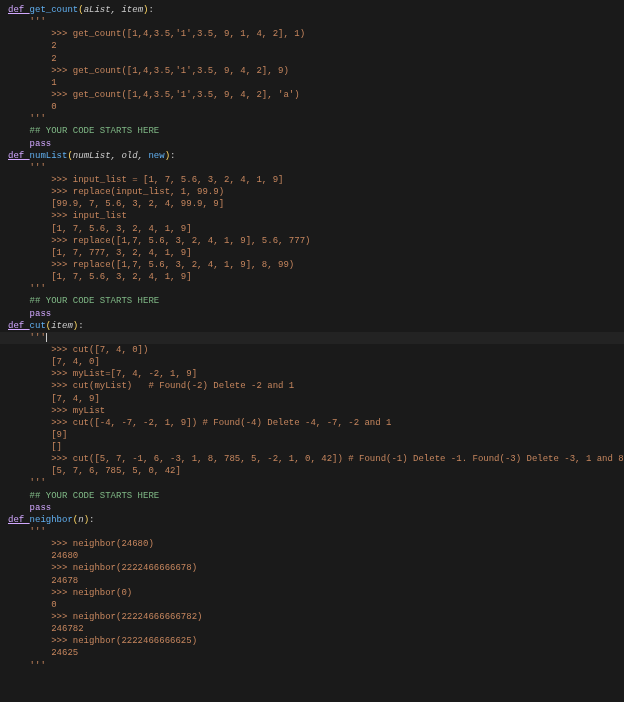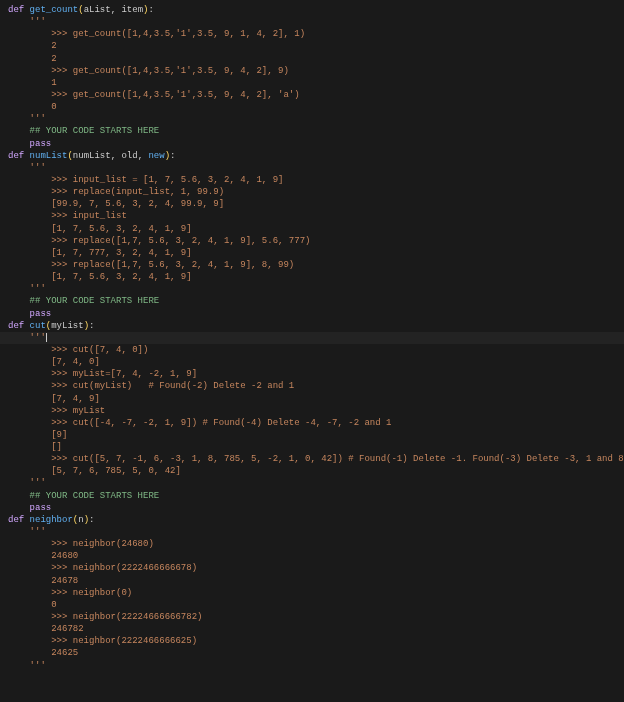--- a/index.html
+++ b/index.html
@@ -12,24 +12,24 @@
     color: #cccccc;
     width: 624px;
     height: 702px;
     overflow: hidden;
     box-sizing: border-box;
   }
   .line {
     white-space: pre;
     padding-left: 8px;
   }
-  .k-def { color: #d2a8ff; }
+  .k-def { color: #d2a8ff; text-decoration: underline; }
   .k-pass { color: #d2a8ff; }
   .fn { color: #61afef; }
-  .param { color: #cccccc; }
+  .param { color: #cccccc; font-style: italic; }
   .paren { color: #ffd866; }
   .colon { color: #cccccc; }
   .cmt { color: #7fb785; }
   .doc { color: #c6865e; }
   .kw-new { color: #61afef; margin-top: 12px; }
   .cursor { display:inline-block; width:1px; height:9px; background:#ccc; vertical-align:middle; }
   .cur-line { background-color: #232323; }
 </style>
 </head>
 <body>
@@ -61,21 +61,21 @@
 <div class="line doc">        &gt;&gt;&gt; replace([1,7, 5.6, 3, 2, 4, 1, 9], 5.6, 777)</div>
 <div class="line doc">        [1, 7, 777, 3, 2, 4, 1, 9]</div>
 <div class="line doc">        &gt;&gt;&gt; replace([1,7, 5.6, 3, 2, 4, 1, 9], 8, 99)</div>
 <div class="line doc">        [1, 7, 5.6, 3, 2, 4, 1, 9]</div>
 <div class="line doc">    '''</div>
 <div class="line cmt">    ## YOUR CODE STARTS HERE</div>
 <div class="line">    <span class="k-pass">pass</span></div>
 <div class="line"></div>
 <div class="line"></div>
 
-<div class="line"><span class="k-def">def </span><span class="fn">cut</span><span class="paren">(</span><span class="param">myList</span><span class="paren">)</span><span class="colon">:</span></div>
+<div class="line"><span class="k-def">def </span><span class="fn">cut</span><span class="paren">(</span><span class="param">item</span><span class="paren">)</span><span class="colon">:</span></div>
 <div class="line doc cur-line">    '''<span class="cursor"></span></div>
 <div class="line doc">        &gt;&gt;&gt; cut([7, 4, 0])</div>
 <div class="line doc">        [7, 4, 0]</div>
 <div class="line doc">        &gt;&gt;&gt; myList=[7, 4, -2, 1, 9]</div>
 <div class="line doc">        &gt;&gt;&gt; cut(myList)   # Found(-2) Delete -2 and 1</div>
 <div class="line doc">        [7, 4, 9]</div>
 <div class="line doc">        &gt;&gt;&gt; myList</div>
 <div class="line doc">        &gt;&gt;&gt; cut([-4, -7, -2, 1, 9]) # Found(-4) Delete -4, -7, -2 and 1</div>
 <div class="line doc">        [9]</div>
 <div class="line doc">        []</div>

